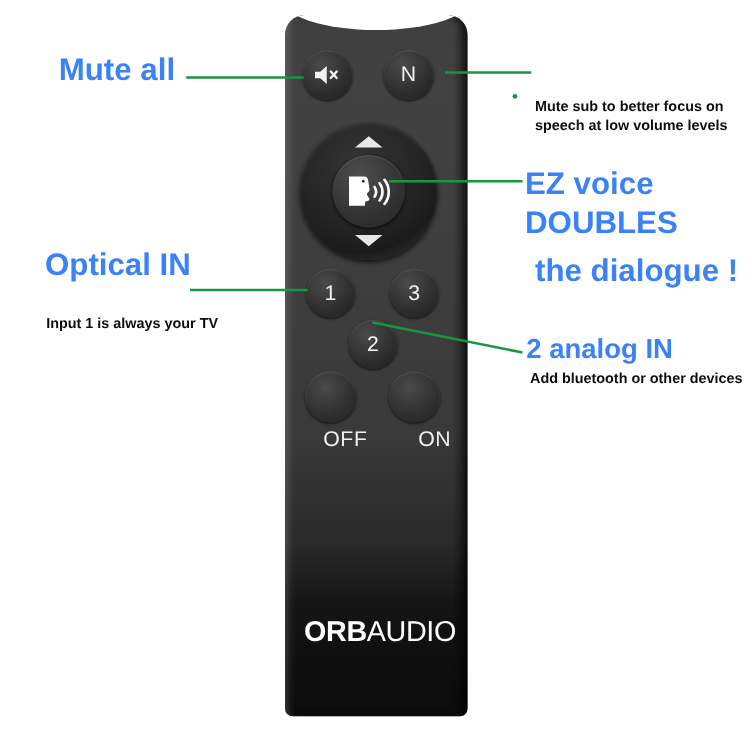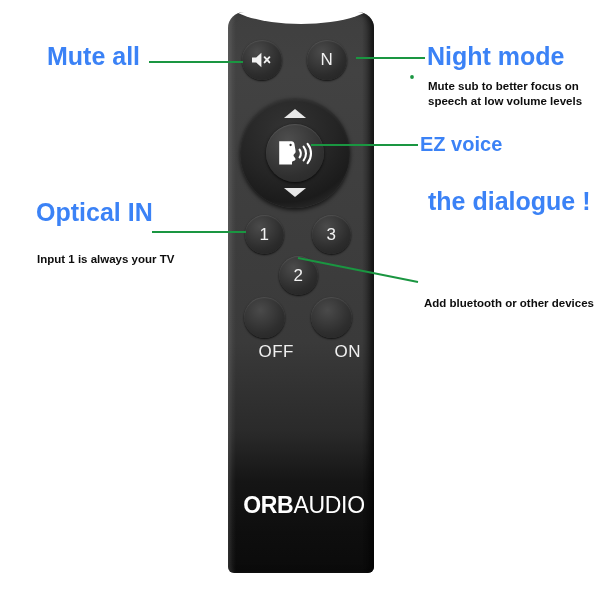--- a/index.html
+++ b/index.html
@@ -194,23 +194,23 @@
     font-size: 11.5px;
     line-height: 1.32;
     z-index: 6;
   }
 
   #t-mute      { left: 47px;  top: 43px;  font-size: 25px; }
   #t-optical   { left: 36px;  top: 199px; font-size: 25px; }
   #s-optical   { left: 37px;  top: 252px; width: 210px; }
   #t-night     { left: 427px; top: 43px;  font-size: 25px; }
   #s-night     { left: 428px; top: 79px;  width: 175px; }
-  #t-ez1       { left: 420px; top: 134px; font-size: 20px; }
+  #t-ez1       { left: 420px; top: 134px; font-size: 25px; }
   #t-ez2       { left: 420px; top: 165px; font-size: 25px; }
-  #t-ez3       { left: 428px; top: 188px; font-size: 25px; }
+  #t-ez3       { left: 428px; top: 204px; font-size: 25px; }
   #t-analog    { left: 421px; top: 267px; font-size: 22px; }
   #s-analog    { left: 422px; top: 296px; width: 172px; text-align: right; }
 
   
   #leaders {
     position: absolute;
     left: 0; top: 0;
     width: 600px; height: 600px;
     z-index: 5;
     pointer-events: none;
@@ -294,21 +294,22 @@
       <line x1="298" y1="258" x2="418" y2="282"></line>
     </g>
     <circle cx="412" cy="77" r="1.9" fill="#1a9641"></circle>
   </svg>
 
   <div class="anno-title" id="t-mute">Mute all</div>
 
   <div class="anno-title" id="t-optical">Optical IN</div>
   <div class="anno-sub" id="s-optical">Input 1 is always your TV</div>
 
-  <div class="anno-title" id="t-night">Night mode</div>
   <div class="anno-sub" id="s-night">Mute sub to better focus on speech at low volume levels</div>
 
   <div class="anno-title" id="t-ez1">EZ voice</div>
+  <div class="anno-title" id="t-ez2">DOUBLES</div>
   <div class="anno-title" id="t-ez3">the dialogue !</div>
 
+  <div class="anno-title" id="t-analog">2 analog IN</div>
   <div class="anno-sub" id="s-analog">Add bluetooth or other devices</div>
 
 </div>
 
 </body></html>

